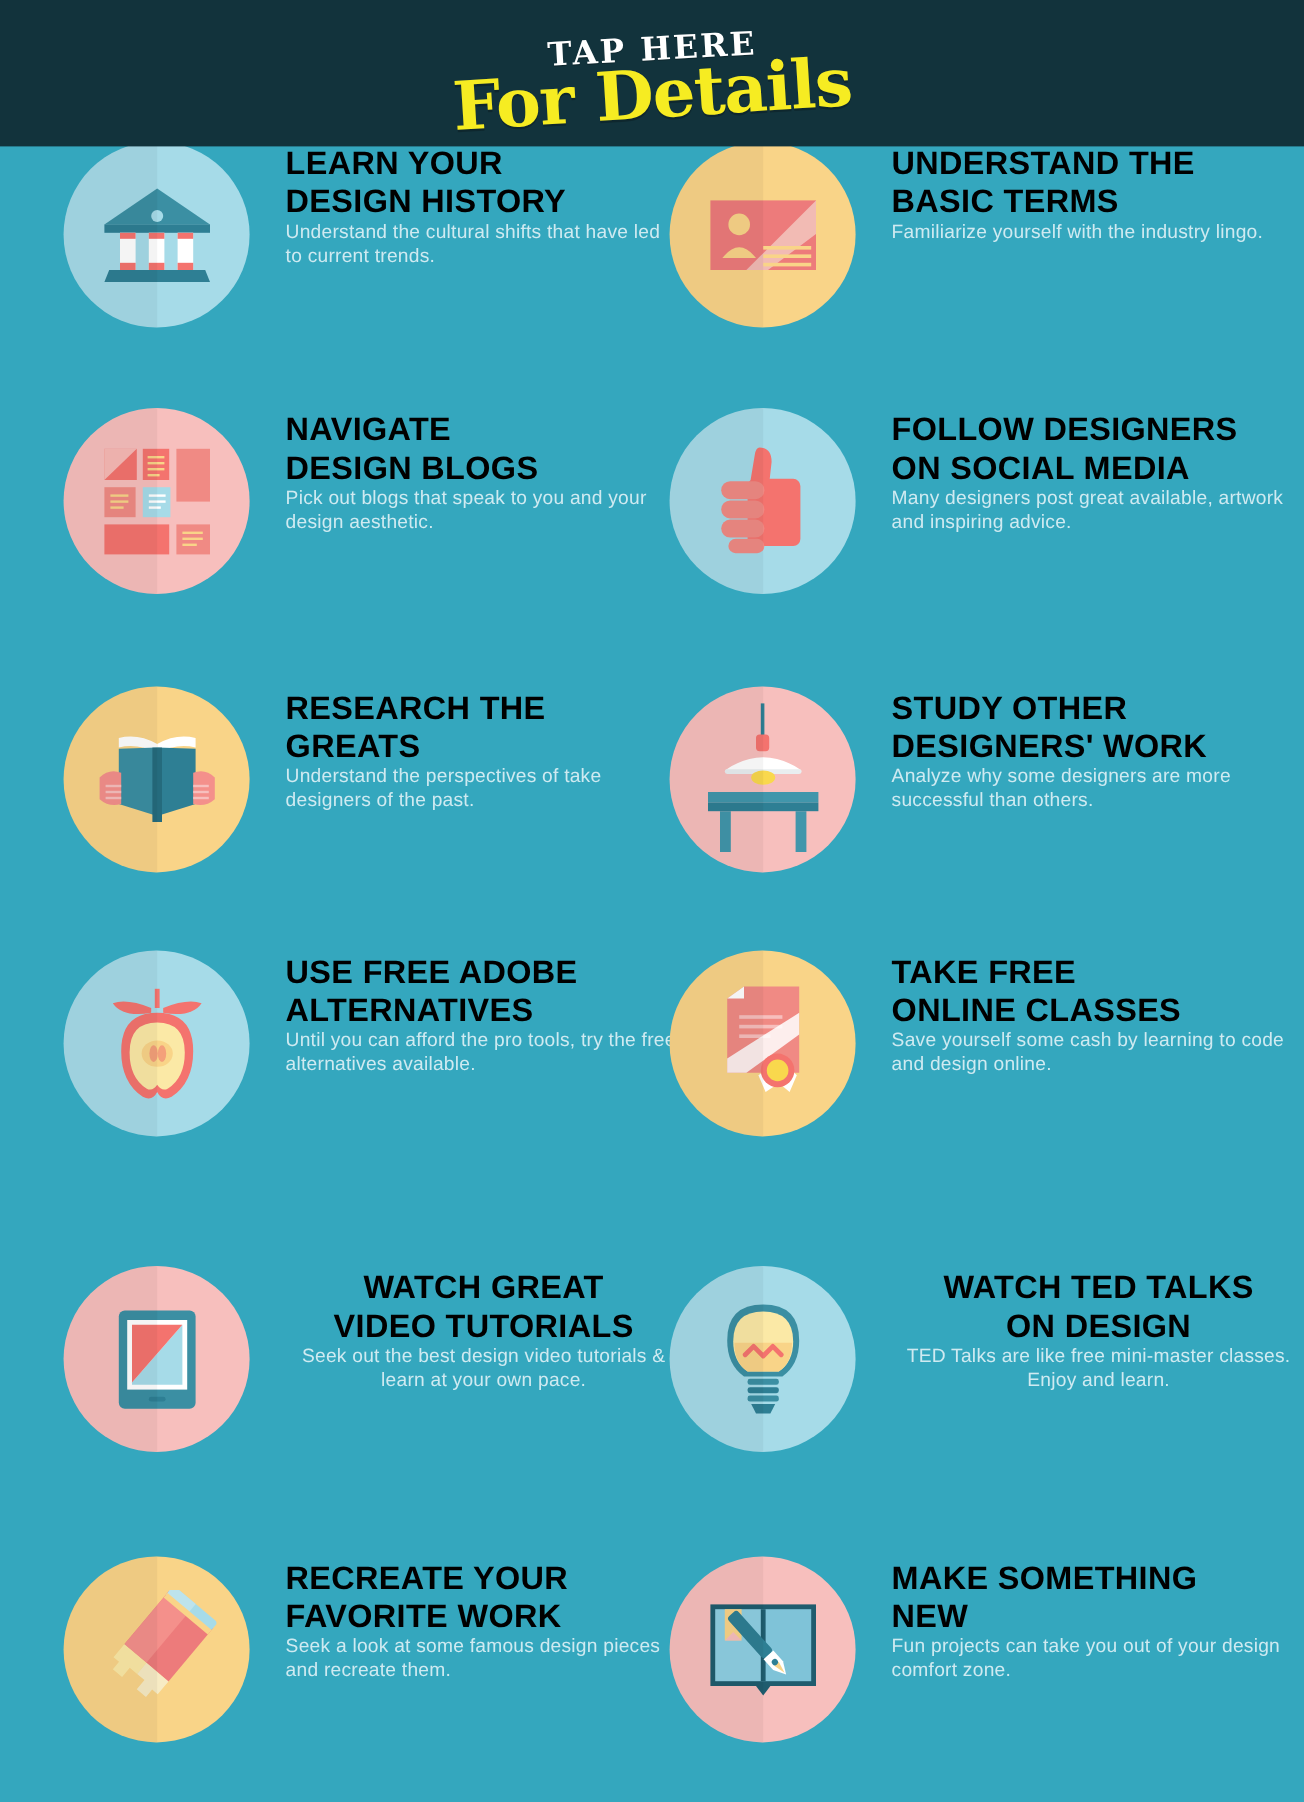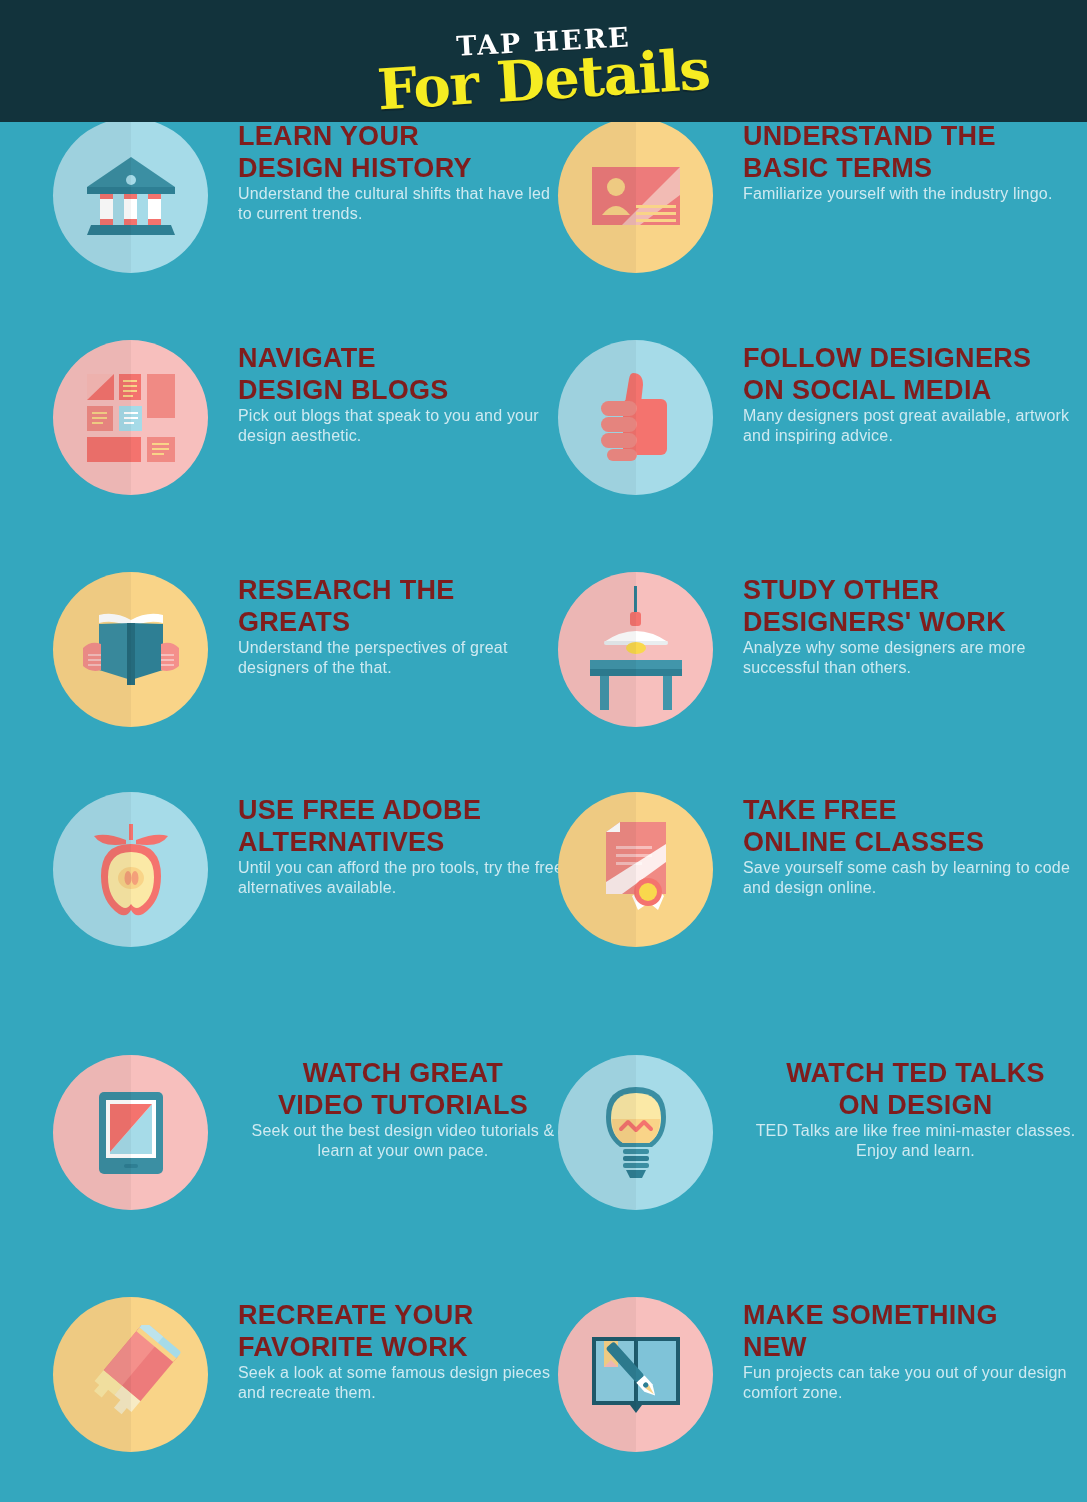--- a/index.html
+++ b/index.html
@@ -99,21 +99,21 @@
     z-index:2;
   }
 
   .text-col {
     position:absolute;
     left:185px;
     top:2px;
     width:330px;
   }
   .item-title {
-    color:#7f1d1d;
+    color:#000000;
     font-family:"Liberation Sans", sans-serif;
     font-weight:bold;
     font-size:27px;
     line-height:32px;
     letter-spacing:0.3px;
     text-transform:uppercase;
   }
   .item-desc {
     color:#CFEAF1;
     font-family:"Liberation Sans", sans-serif;
@@ -251,21 +251,21 @@
         <rect x="7" y="56" width="13" height="2" fill="#F7BFBD"></rect>
         <path d="M98 40 q-8 -8 -18 -4 l0 26 q10 3 18 -4 Z" fill="#F4908B"></path>
         <rect x="80" y="46" width="13" height="2" fill="#F7BFBD"></rect>
         <rect x="80" y="51" width="13" height="2" fill="#F7BFBD"></rect>
         <rect x="80" y="56" width="13" height="2" fill="#F7BFBD"></rect>
       </svg>
       <span class="tone"></span>
     </div>
     <div class="text-col">
       <div class="item-title"><span>RESEARCH THE</span><br><span>GREATS</span></div>
-      <div class="item-desc">Understand the perspectives of great designers of the that.</div>
+      <div class="item-desc">Understand the perspectives of take designers of the past.</div>
     </div>
   </div>
 
   <div class="item r3 cR">
     <div class="icon-circle" style="background:#F7BFBD">
       <svg width="108" height="128" viewBox="0 0 108 128">
         <rect x="52" y="0" width="3" height="28" fill="#2E7F94"></rect>
         <rect x="48" y="26" width="11" height="14" rx="3" fill="#F4736E"></rect>
         <path d="M22 56 q32 -22 64 0 Z" fill="#FFFFFF"></path>
         <rect x="22" y="55" width="64" height="4" rx="2" fill="#E9EEF0"></rect>

